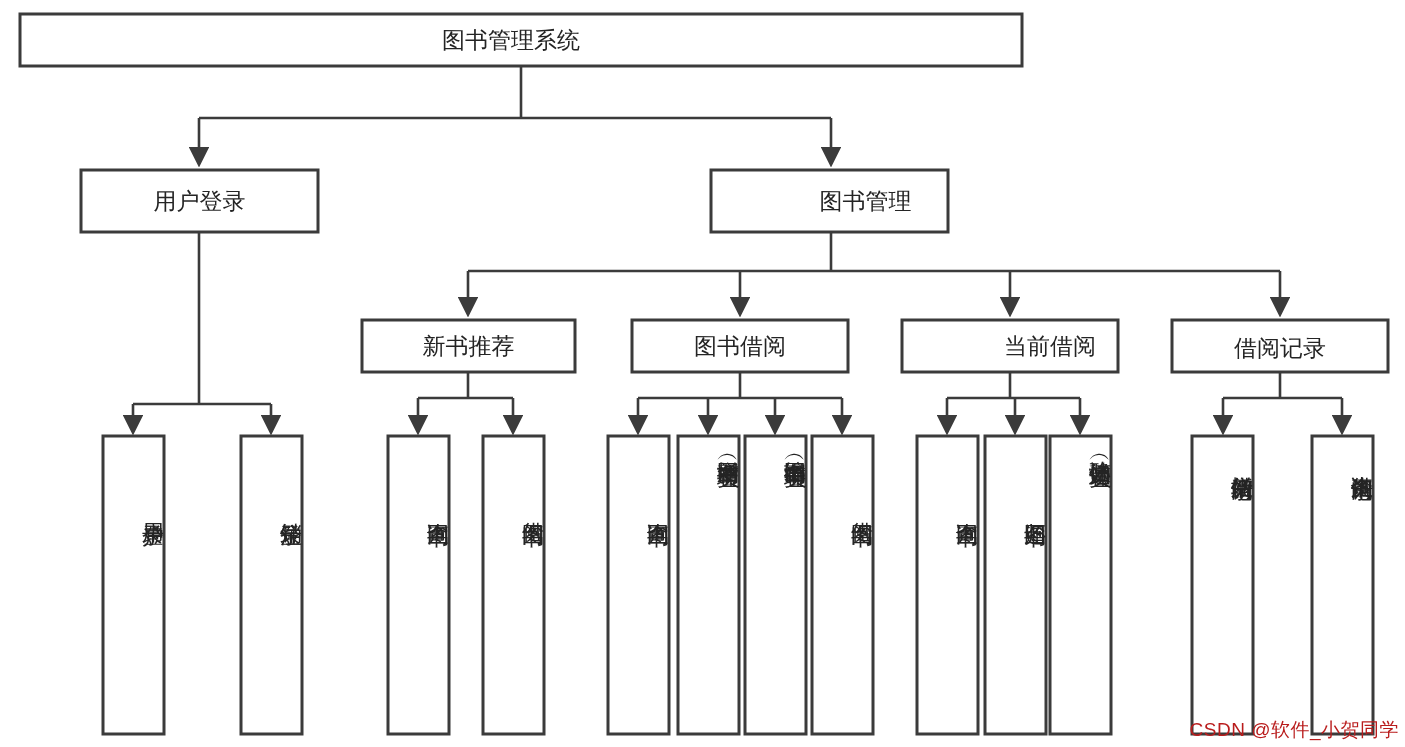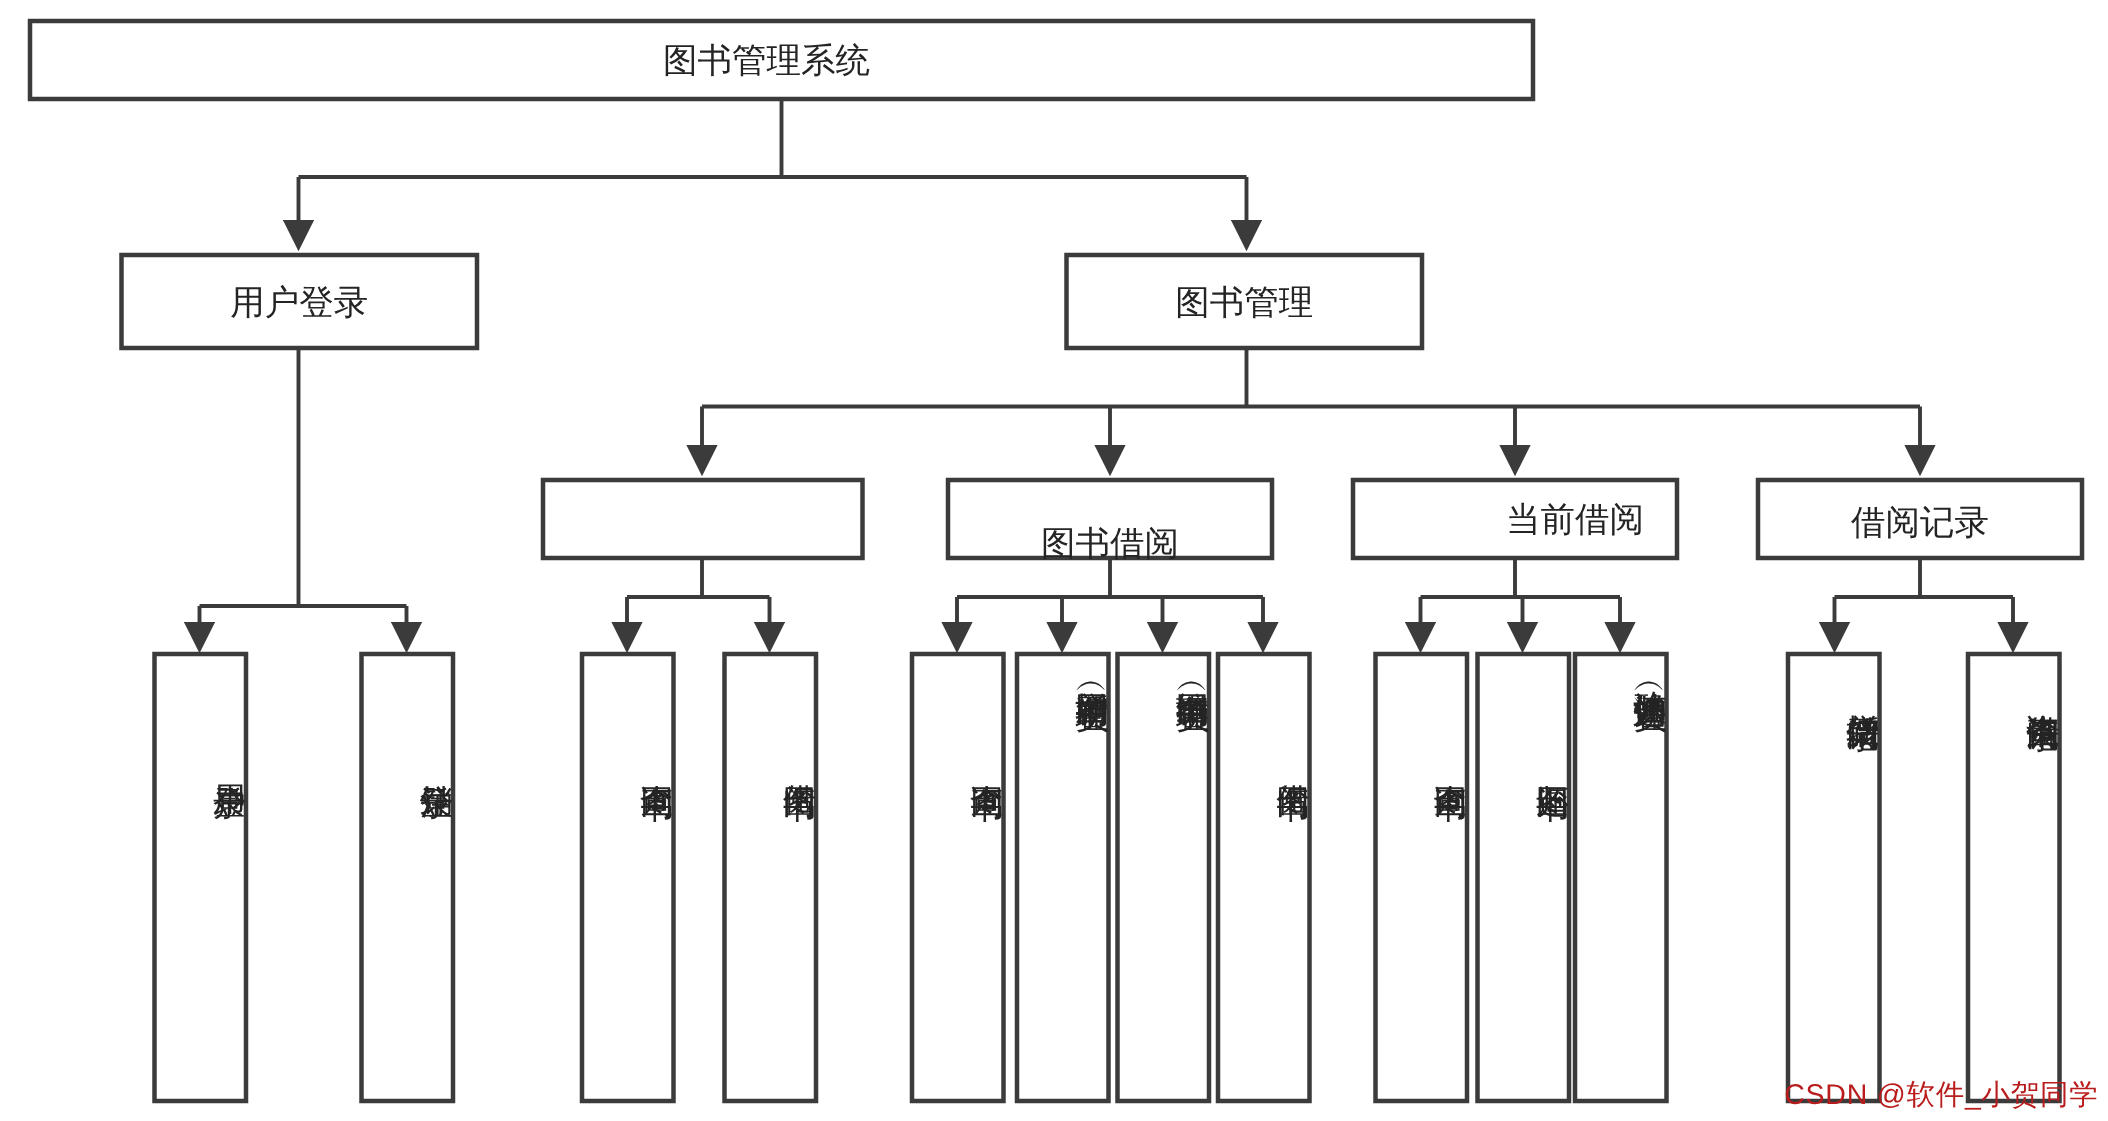--- a/index.html
+++ b/index.html
@@ -97,23 +97,24 @@
     <rect class="node-box" x="985" y="436" width="61" height="298"></rect>
     <rect class="node-box" x="1050" y="436" width="61" height="298"></rect>
 
     <rect class="node-box" x="1192" y="436" width="61" height="298"></rect>
     <rect class="node-box" x="1312" y="436" width="61" height="298"></rect>
   </svg>
 
   <div class="hbox-label" style="left:20px;top:14px;width:982px;height:52px;">图书管理系统</div>
 
   <div class="hbox-label" style="left:81px;top:170px;width:237px;height:62px;">用户登录</div>
-  <div class="hbox-label" style="left:711px;top:170px;width:237px;height:62px;">图书管理</div>
+  <div class="hbox-label" style="left:711px;top:170px;width:237px;height:62px;padding-left:36px;">图书管理</div>
 
-  <div class="hbox-label" style="left:632px;top:336px;width:216px;height:52px;">图书借阅</div>
+  <div class="hbox-label" style="left:362px;top:320px;width:213px;height:52px;">新书推荐</div>
+  <div class="hbox-label" style="left:632px;top:320px;width:216px;height:52px;">图书借阅</div>
   <div class="hbox-label" style="left:902px;top:320px;width:216px;height:52px;padding-left:40px;">当前借阅</div>
   <div class="hbox-label" style="left:1172px;top:320px;width:216px;height:56px;">借阅记录</div>
 
   <div class="vlabel" style="left:104px;top:505px;width:61px;text-align:center;">用户登录</div>
   <div class="vlabel" style="left:242px;top:505px;width:61px;text-align:center;">注销登录</div>
 
   <div class="vlabel" style="left:389px;top:505px;width:61px;text-align:center;">查询图书</div>
   <div class="vlabel" style="left:484px;top:505px;width:61px;text-align:center;">借阅图书</div>
 
   <div class="vlabel" style="left:609px;top:505px;width:61px;text-align:center;">查询图书</div>

